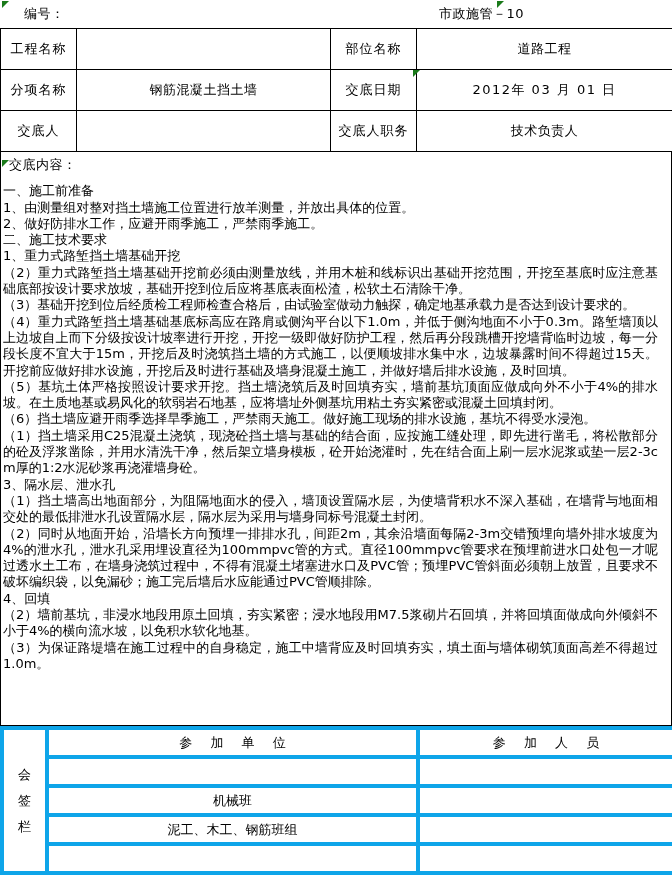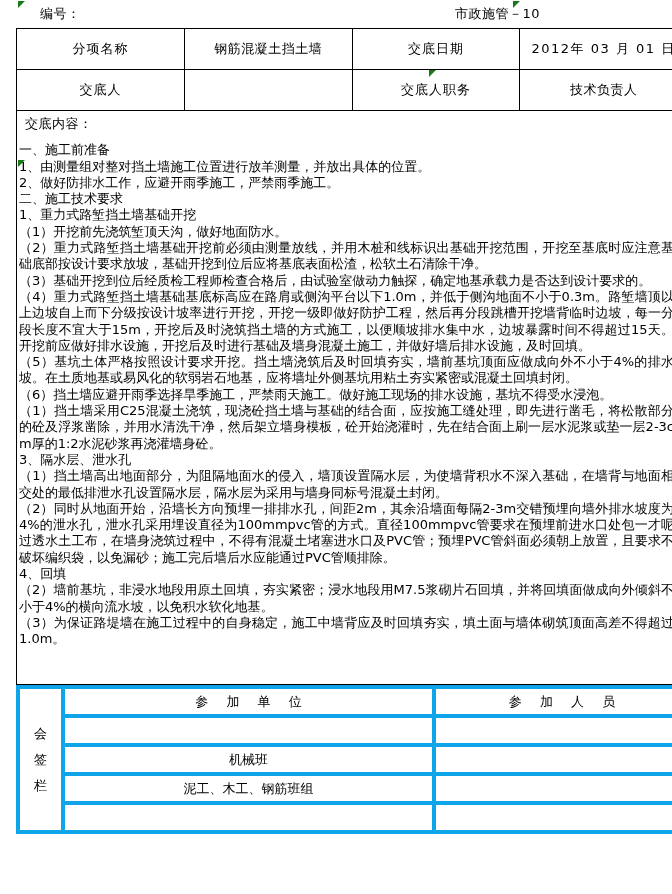--- a/index.html
+++ b/index.html
@@ -14,21 +14,20 @@
     color: #000000;
     overflow: hidden;
     position: relative;
   }
 
   .page {
     position: relative;
     width: 536px;
     height: 894px;
     box-sizing: border-box;
-    margin-left: 16px;
   }
 
   
   .caption-row {
     position: relative;
     height: 28px;
     display: flex;
     align-items: center;
     justify-content: space-between;
     padding: 0 6px 0 6px;
@@ -154,20 +153,26 @@
 
 <div class="page">
 
   <div class="caption-row">
     <div class="caption-left">编号：</div>
     <div class="caption-right">市政施管－10</div>
   </div>
 
   <table class="grid hdr-table">
     <tbody>
+      <tr>
+        <td class="cell-label" style="width:76px">工程名称</td>
+        <td class="cell-value" style="width:254px"></td>
+        <td class="cell-label" style="width:86px">部位名称</td>
+        <td class="cell-value" style="width:256px">道路工程</td>
+      </tr>
       <tr>
         <td class="cell-label">分项名称</td>
         <td class="cell-value">钢筋混凝土挡土墙</td>
         <td class="cell-label">交底日期</td>
         <td class="cell-value date-value">2012年 03 月 01 日</td>
       </tr>
       <tr>
         <td class="cell-label">交底人</td>
         <td class="cell-value"></td>
         <td class="cell-label">交底人职务</td>
@@ -178,21 +183,20 @@
 
   <div class="body-cell">
     <div class="body-inner">
       <div class="body-title">交底内容：</div>
       <div id="paragraph-host">
           <p class="para">一、施工前准备</p>
           <p class="para">1、由测量组对整对挡土墙施工位置进行放羊测量，并放出具体的位置。</p>
           <p class="para">2、做好防排水工作，应避开雨季施工，严禁雨季施工。</p>
           <p class="para">二、施工技术要求</p>
           <p class="para">1、重力式路堑挡土墙基础开挖</p>
-          <p class="para">（1）开挖前先浇筑堑顶天沟，做好地面防水。</p>
           <p class="para">（2）重力式路堑挡土墙基础开挖前必须由测量放线，并用木桩和线标识出基础开挖范围，开挖至基底时应注意基础底部按设计要求放坡，基础开挖到位后应将基底表面松渣，松软土石清除干净。</p>
           <p class="para">（3）基础开挖到位后经质检工程师检查合格后，由试验室做动力触探，确定地基承载力是否达到设计要求的。</p>
           <p class="para">（4）重力式路堑挡土墙基础基底标高应在路肩或侧沟平台以下1.0m，并低于侧沟地面不小于0.3m。路堑墙顶以上边坡自上而下分级按设计坡率进行开挖，开挖一级即做好防护工程，然后再分段跳槽开挖墙背临时边坡，每一分段长度不宜大于15m，开挖后及时浇筑挡土墙的方式施工，以便顺坡排水集中水，边坡暴露时间不得超过15天。开挖前应做好排水设施，开挖后及时进行基础及墙身混凝土施工，并做好墙后排水设施，及时回填。</p>
           <p class="para">（5）基坑土体严格按照设计要求开挖。挡土墙浇筑后及时回填夯实，墙前基坑顶面应做成向外不小于4%的排水坡。在土质地基或易风化的软弱岩石地基，应将墙址外侧基坑用粘土夯实紧密或混凝土回填封闭。</p>
           <p class="para">（6）挡土墙应避开雨季选择旱季施工，严禁雨天施工。做好施工现场的排水设施，基坑不得受水浸泡。</p>
           <p class="para">（1）挡土墙采用C25混凝土浇筑，现浇砼挡土墙与基础的结合面，应按施工缝处理，即先进行凿毛，将松散部分的砼及浮浆凿除，并用水清洗干净，然后架立墙身模板，砼开始浇灌时，先在结合面上刷一层水泥浆或垫一层2-3cm厚的1:2水泥砂浆再浇灌墙身砼。</p>
           <p class="para">3、隔水层、泄水孔</p>
           <p class="para">（1）挡土墙高出地面部分，为阻隔地面水的侵入，墙顶设置隔水层，为使墙背积水不深入基础，在墙背与地面相交处的最低排泄水孔设置隔水层，隔水层为采用与墙身同标号混凝土封闭。</p>
           <p class="para">（2）同时从地面开始，沿墙长方向预埋一排排水孔，间距2m，其余沿墙面每隔2-3m交错预埋向墙外排水坡度为4%的泄水孔，泄水孔采用埋设直径为100mmpvc管的方式。直径100mmpvc管要求在预埋前进水口处包一才呢过透水土工布，在墙身浇筑过程中，不得有混凝土堵塞进水口及PVC管；预埋PVC管斜面必须朝上放置，且要求不破坏编织袋，以免漏砂；施工完后墙后水应能通过PVC管顺排除。</p>
           <p class="para">4、回填</p>

